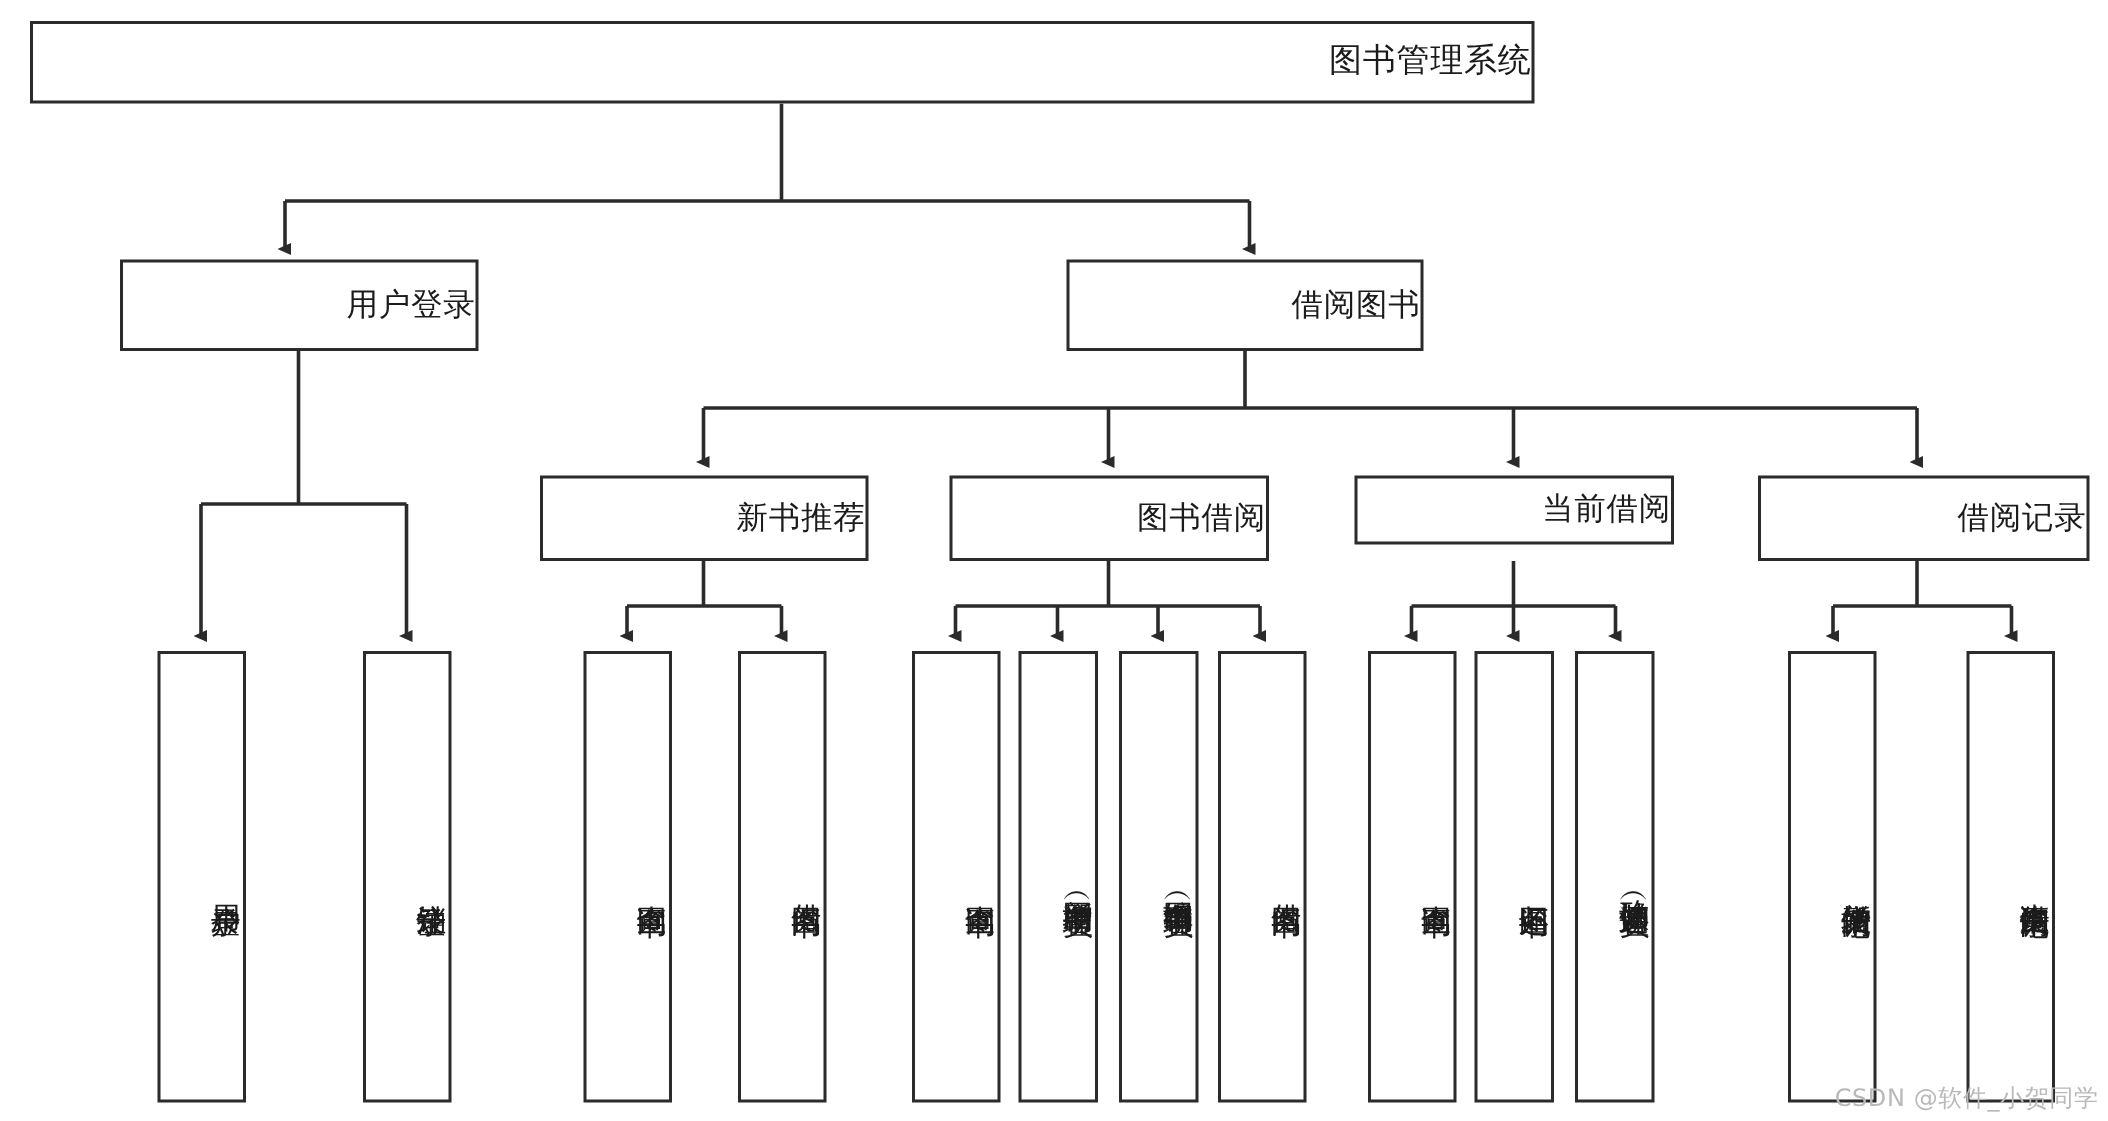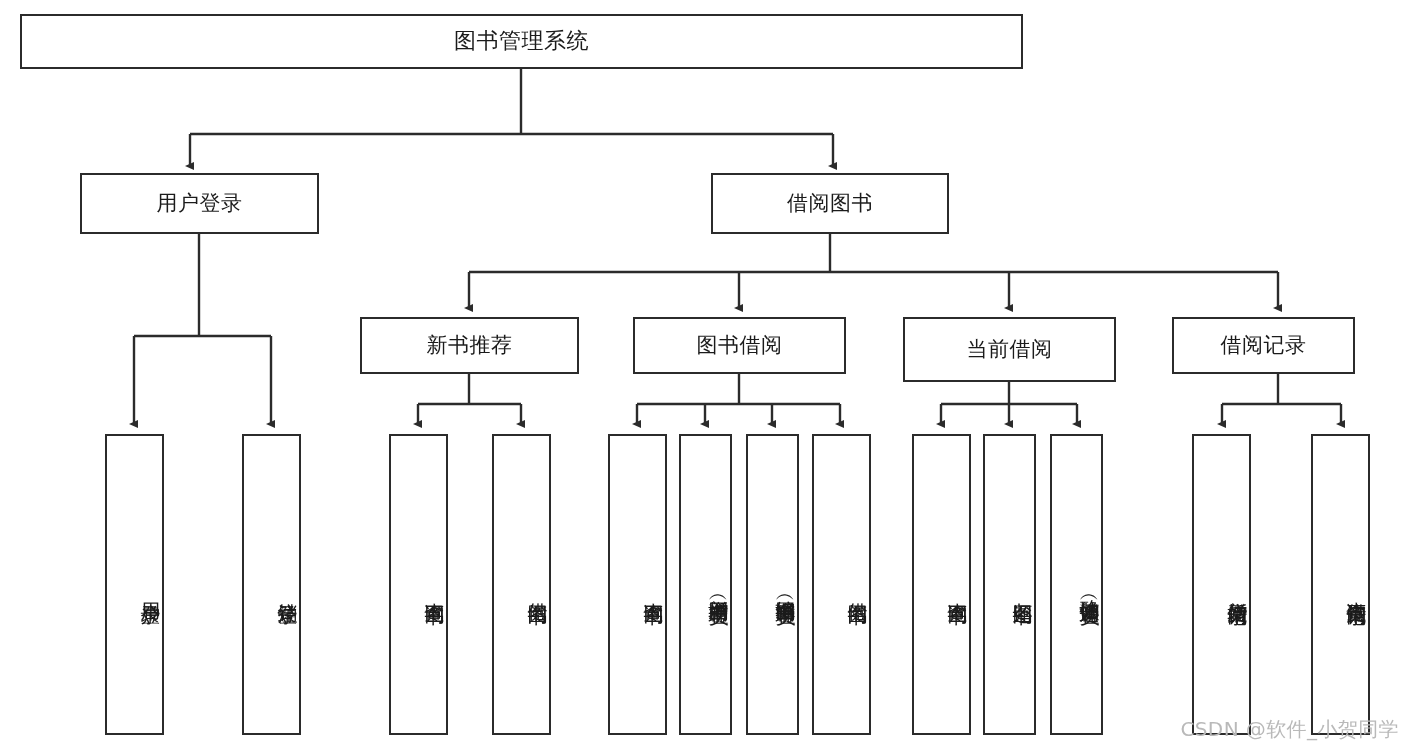--- a/index.html
+++ b/index.html
@@ -25,21 +25,21 @@
     height: 747px;
     pointer-events: none;
   }
   .node {
     position: absolute;
     box-sizing: border-box;
     border: 2px solid #2b2b2b;
     background: #ffffff;
     display: flex;
     align-items: center;
-    justify-content: center;
+    justify-content: flex-end;
     color: #1b1b1b;
     line-height: 1.12;
   }
   .node.horiz {
     font-size: 21px;
     letter-spacing: 0.5px;
     writing-mode: horizontal-tb;
   }
   .node.vert {
     writing-mode: vertical-rl;
@@ -54,21 +54,21 @@
     display: block;
     text-align: left;
   }
   .node.root {
     font-size: 22px;
   }
   #watermark {
     position: absolute;
     right: 6px;
     bottom: 4px;
-    font-size: 20px;
+    font-size: 16px;
     color: #b9b9b9;
     letter-spacing: 0.4px;
     white-space: nowrap;
     font-family: "DejaVu Sans", "Liberation Sans", sans-serif;
   }
 </style>
 </head>
 <body>
 
 <div id="canvas">
@@ -134,24 +134,24 @@
   <div class="node horiz" style="left:711px; top:173px; width:238px; height:61px;">
     <span>借阅图书</span>
   </div>
 
   <div class="node horiz" style="left:633px; top:317px; width:213px; height:57px;">
     <span>图书借阅</span>
   </div>
   <div class="node horiz" style="left:360px; top:317px; width:219px; height:57px;">
     <span>新书推荐</span>
   </div>
-  <div class="node horiz" style="left:903px; top:317px; width:213px; height:65px;">
+  <div class="node horiz" style="left:903px; top:317px; width:213px; height:46px;">
     <span>当前借阅</span>
   </div>
-  <div class="node horiz" style="left:1172px; top:317px; width:183px; height:57px;">
+  <div class="node horiz" style="left:1172px; top:317px; width:221px; height:57px;">
     <span>借阅记录</span>
   </div>
 
   <div class="node vert" style="left:105px; top:434px; width:59px; height:301px;">
     <span>用户登录</span>
   </div>
   <div class="node vert" style="left:242px; top:434px; width:59px; height:301px;">
     <span>注销登录</span>
   </div>
 

